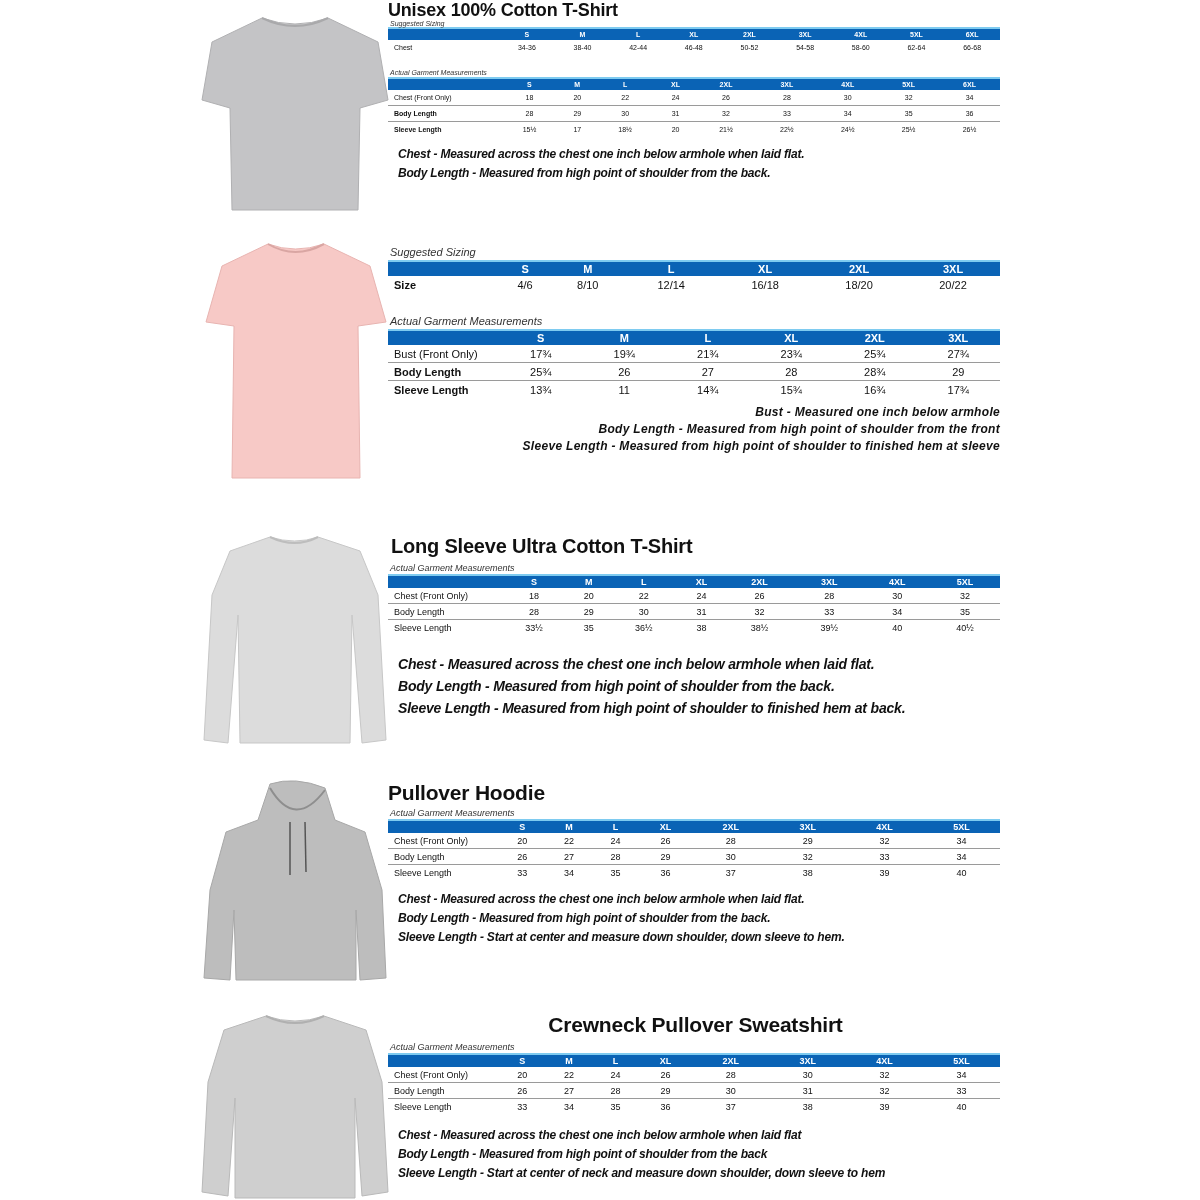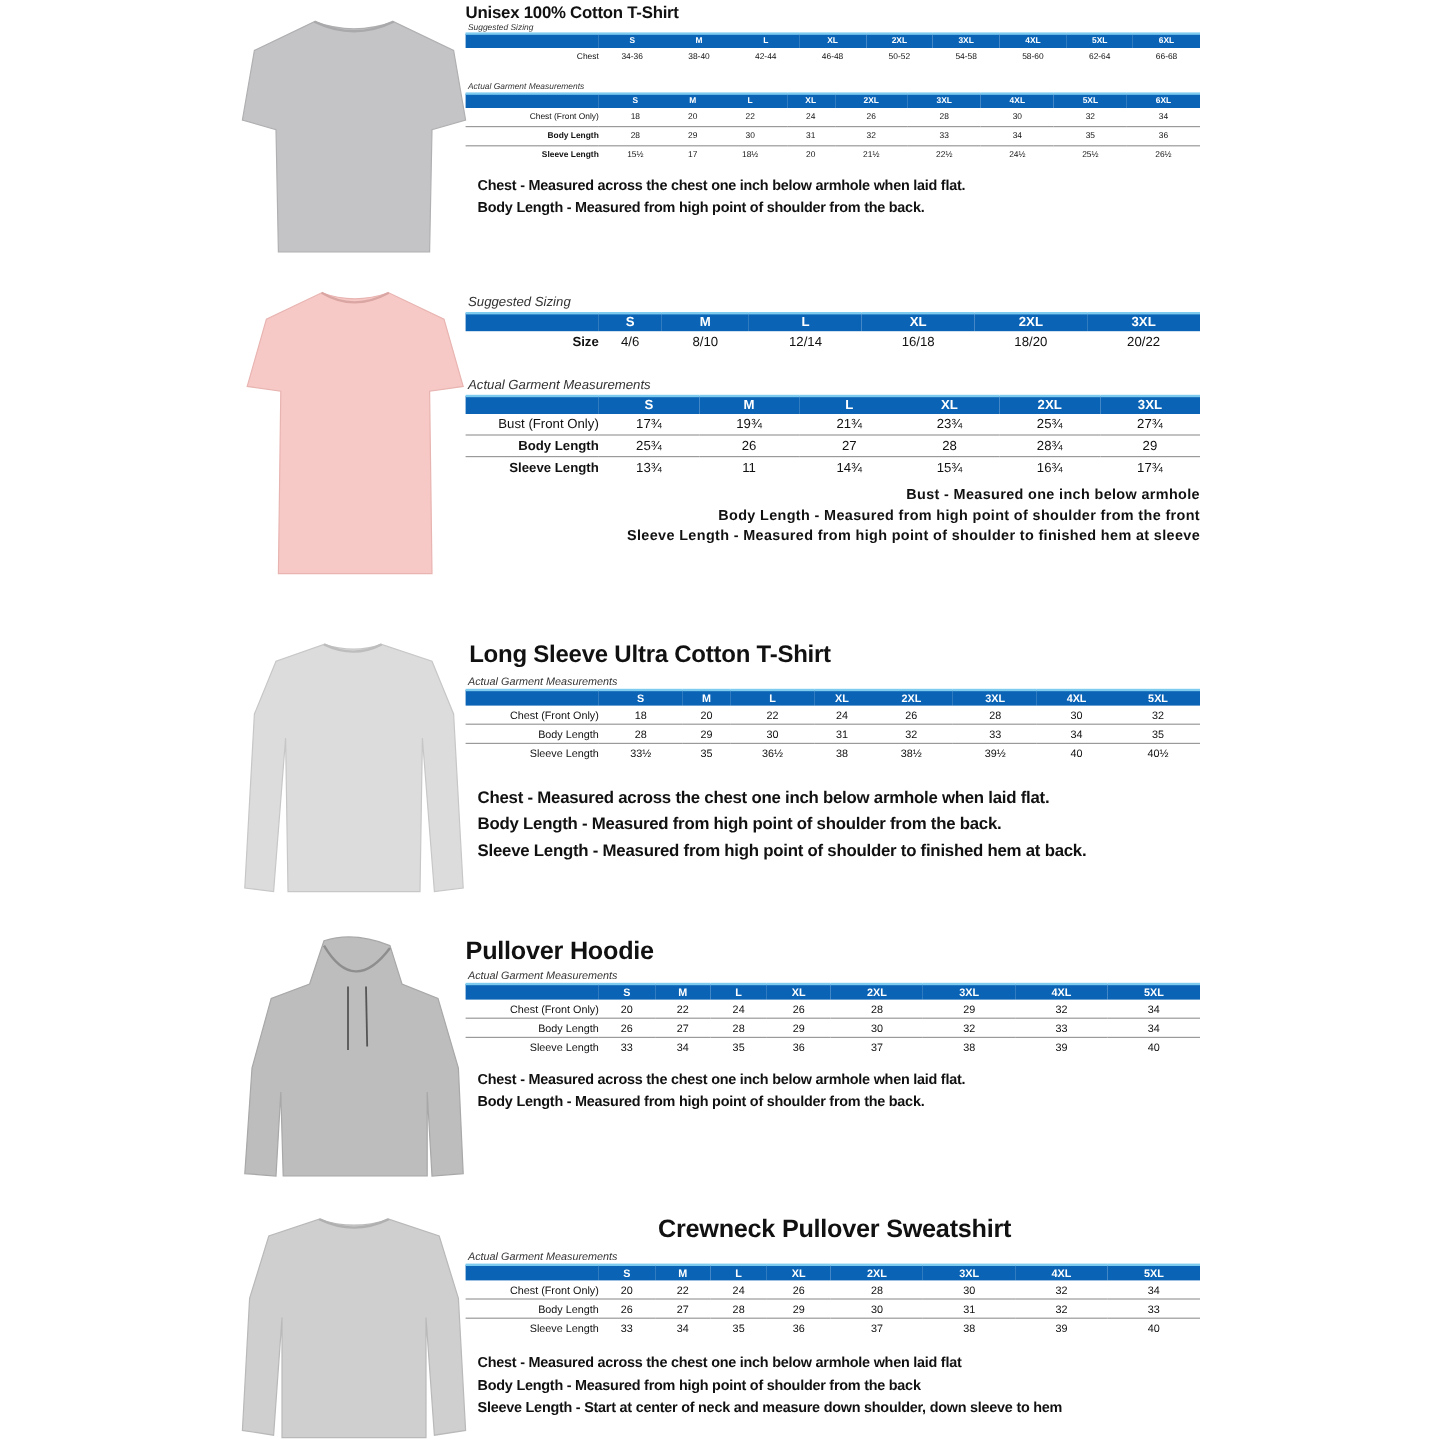--- a/index.html
+++ b/index.html
@@ -6,41 +6,41 @@
   body { width:1200px; height:1200px; position:relative; overflow:hidden; font-family:"Liberation Sans", sans-serif; color:#111; }
   .section { position:absolute; left:0; width:1200px; }
   .garment { position:absolute; left:200px; width:190px; }
   .content { position:absolute; left:388px; width:612px; }
   .title { font-weight:bold; font-size:20px; line-height:22px; margin:0; white-space:nowrap; letter-spacing:-0.2px; }
   .subtitle { font-size:9px; color:#333; margin:2px 0 1px 2px;font-style:italic; }
   table.sz { width:100%; border-collapse:collapse; font-size:9px; }
   table.sz thead th { background:#0a63b5; color:#fff; font-weight:bold; border-top:2px solid #7ecbf0; text-align:center; padding:1px 0; height:9px; }
   table.sz thead th:first-child { text-align:left; }
   table.sz td { text-align:center; padding:1px 0; border-bottom:1.5px solid #9a9a9a; height:13px; }
-  table.sz td:first-child { text-align:right; padding-left:6px; width:105px;margin-left:16px; }
+  table.sz td:first-child { text-align:left; padding-left:6px; width:105px;margin-left:16px; }
   table.sz tr:last-child td { border-bottom:none; }
   table.sz.big { font-size:11px; }
   table.sz.big thead th { height:12px; }
   table.sz.big td { height:15px; }
-  .notes { margin:10px 0 0 10px; font-weight:bold; font-size:12.5px; line-height:19px; letter-spacing:-0.2px; }
+  .notes { margin:10px 0 0 10px; font-weight:bold; font-size:12.5px; line-height:19px; letter-spacing:-0.2px;font-style:italic; }
   .notes.compact { font-size:12px; line-height:17px; }
   svg { display:block; }
 </style>
 </head>
 <body>
 
 <div class="section" style="top:0;height:225px;">
   <div class="garment" style="top:12px;height:205px;">
     <svg width="190" height="205" viewBox="0 0 190 205">
       <path d="M62,6 Q95,18 128,6 L178,30 L188,88 L160,96 L158,198 L32,198 L30,96 L2,88 L12,30 Z" fill="#c4c4c6" stroke="#b0b0b2" stroke-width="1"></path>
       <path d="M62,6 Q95,22 128,6" fill="none" stroke="#a9a9ab" stroke-width="2"></path>
     </svg>
   </div>
   <div class="content" style="top:0;">
-    <h2 class="title" style="font-size:14px;line-height:20px;">Unisex 100% Cotton T-Shirt</h2>
+    <h2 class="title" style="font-size:18px;line-height:20px;">Unisex 100% Cotton T-Shirt</h2>
     <div class="subtitle" style="font-size:7px;margin:0 0 0 2px;">Suggested Sizing</div>
     <table class="sz" style="font-size:7px;">
       <thead>
           <tr>
         <th></th>
         <th>S</th>
         <th>M</th>
         <th>L</th>
         <th>XL</th>
         <th>2XL</th>
@@ -337,20 +337,21 @@
           <td>37</td>
           <td>38</td>
           <td>39</td>
           <td>40</td>
         </tr>
       </tbody>
     </table>
     <div class="notes compact" style="margin-top:10px;font-size:12px;line-height:19px;">
       <div>Chest - Measured across the chest one inch below armhole when laid flat.</div>
       <div>Body Length - Measured from high point of shoulder from the back.</div>
+      <div>Sleeve Length - Start at center and measure down shoulder, down sleeve to hem.</div>
     </div>
   </div>
 </div>
 
 <div class="section" style="top:1012px;height:188px;">
   <div class="garment" style="top:0;height:188px;">
     <svg width="190" height="188" viewBox="0 0 190 188">
       <path d="M66,4 Q95,14 124,4 L166,18 L182,70 L188,180 L162,184 L155,86 L155,186 L35,186 L35,86 L28,184 L2,180 L8,70 L24,18 Z" fill="#cfcfcf" stroke="#b9b9b9" stroke-width="1"></path>
       <path d="M66,4 Q95,18 124,4" fill="none" stroke="#b0b0b0" stroke-width="2"></path>
     </svg>

